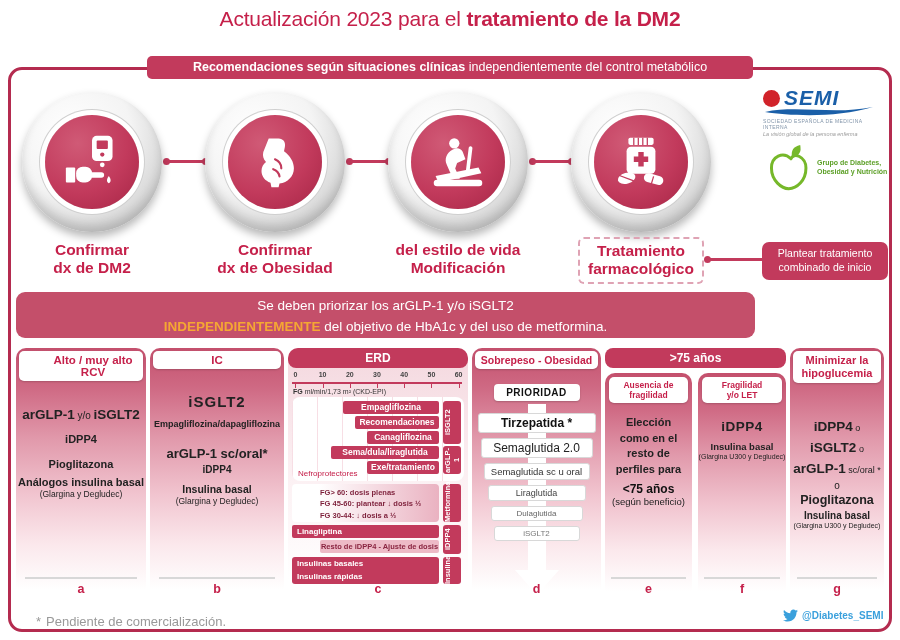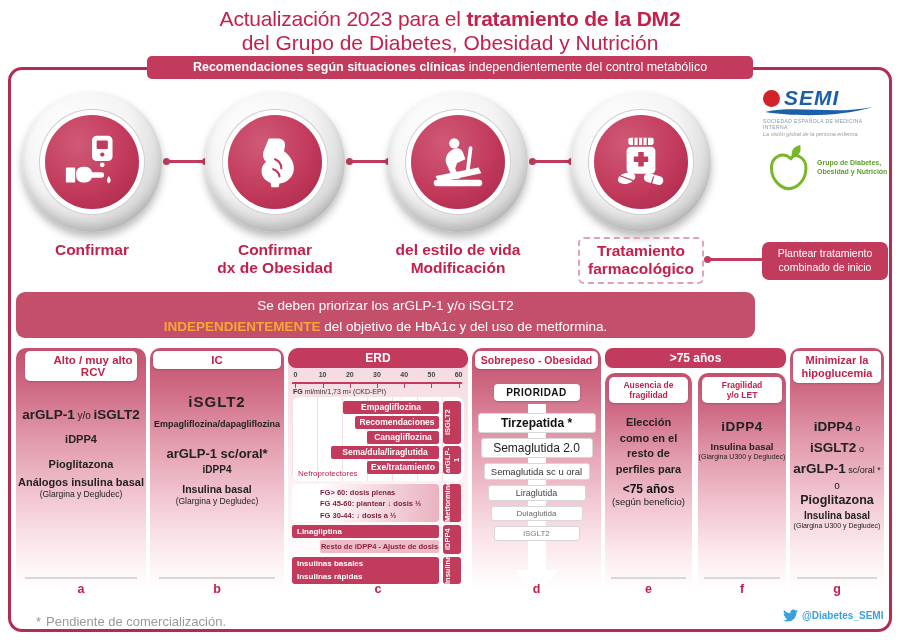--- a/index.html
+++ b/index.html
@@ -157,21 +157,20 @@
   .twitter { position:absolute; left:783px; top:609px; display:flex; align-items:center; gap:4px;
     color:#3aa0dc; font-weight:bold; font-size:10px; z-index:3; }
 </style>
 </head>
 <body>
 
 <div class="page">
 
   <div class="title">
     <div class="t1"><span>Actualización 2023 para el </span><b>tratamiento de la DM2</b></div>
-    <div class="t2">del Grupo de Diabetes, Obesidad y Nutrición</div>
   </div>
 
   <div class="outer"></div>
 
   <div class="top-banner">
     <b>Recomendaciones según situaciones clínicas</b><span> independientemente del control metabólico</span>
   </div>
 
   <div class="conn" style="left:167px;width:38px;"></div>
   <div class="conn" style="left:350px;width:38px;"></div>
@@ -234,20 +233,21 @@
           <line x1="6" y1="45" x2="22" y2="51"></line>
           <line x1="44" y1="46" x2="41" y2="56"></line>
         </g>
         <path fill="#c23a5c" d="M27 19 h6 v5 h5 v6 h-5 v5 h-6 v-5 h-5 v-6 h5 z"></path>
       </svg>
     </div>
   </div>
 
   <div class="step-label" style="left:12px;width:160px;">
     <div>Confirmar</div>
+      <div>dx de DM2</div>
   </div>
   <div class="step-label" style="left:195px;width:160px;">
     <div>Confirmar</div>
       <div>dx de Obesidad</div>
   </div>
   <div class="step-label" style="left:378px;width:160px;">
     <div>del estilo de vida</div>
       <div>Modificación</div>
   </div>
   <div class="step-label dashed" style="left:578px;width:126px;">
@@ -282,21 +282,21 @@
       <div>Obesidad y Nutrición</div>
     </div>
   </div>
 
   <div class="priority-banner">
     <div>Se deben priorizar los arGLP-1 y/o iSGLT2</div>
     <div><span class="hl">INDEPENDIENTEMENTE</span><span> del objetivo de HbA1c y del uso de metformina.</span></div>
   </div>
 
   <div class="col cstack" style="left:16px;width:130px;">
-    <div class="white-header" style="width:112px;padding-left:24px;">Alto / muy alto RCV</div>
+    <div class="white-header" style="width:124px;padding-left:24px;">Alto / muy alto RCV</div>
     <div class="a-drug1"><span>arGLP-1</span><span class="mid"> y/o </span><span>iSGLT2</span></div>
     <div class="a-drug2">iDPP4</div>
     <div class="a-drug3">Pioglitazona</div>
     <div class="a-drug4">Análogos insulina basal</div>
     <div class="a-sub">(Glargina y Degludec)</div>
     <div class="letter-rule"></div>
     <div class="letter">a</div>
   </div>
 
   <div class="col cstack" style="left:150px;width:134px;">

